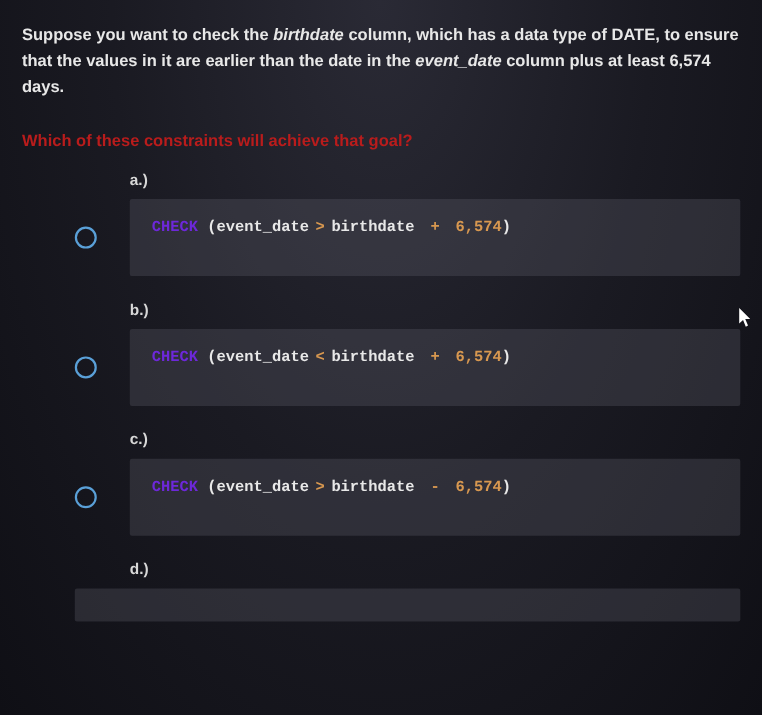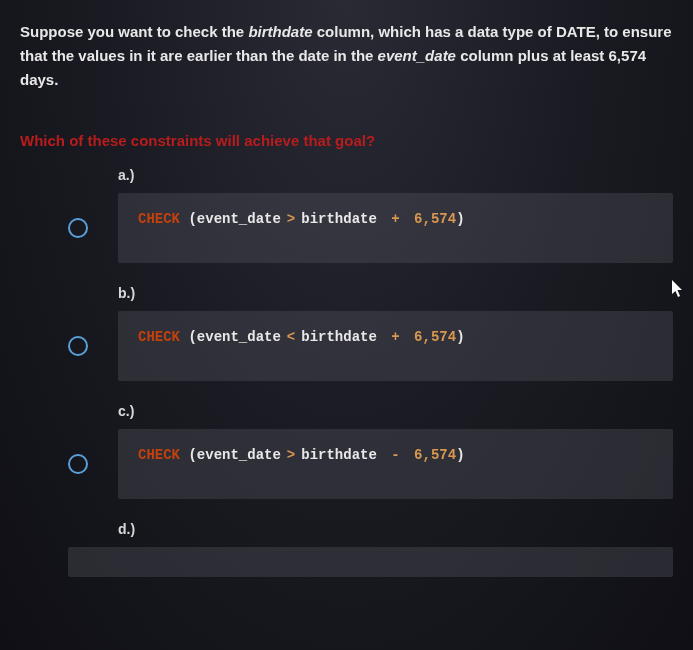--- a/index.html
+++ b/index.html
@@ -15,21 +15,21 @@
       color: #e8e8e8;
       padding: 20px;
       overflow: hidden;
       position: relative;
     }
     .question-text {
       font-size: 15px;
       line-height: 1.6;
       color: #e8e8e8;
       font-weight: bold;
-      margin-bottom: 38px;
+      margin-bottom: 26px;
     }
     .question-text .em {
       font-style: italic;
     }
     .question-prompt {
       font-size: 15px;
       line-height: 1.5;
       color: #b91c1c;
       font-weight: bold;
       margin-bottom: 40px;
@@ -68,21 +68,21 @@
       font-family: 'Courier New', Consolas, monospace;
       font-size: 14px;
       font-weight: bold;
       color: #e8e8e8;
       min-height: 70px;
       display: flex;
       align-items: flex-start;
       border-radius: 2px;
     }
     .code-box .kw {
-      color: #c2410c;
+      color: #6d28d9;
     }
     .code-box .ident {
       color: #e8e8e8;
     }
     .code-box .op {
       color: #d89850;
       margin: 0 6px;
     }
     .code-box .num {
       color: #d89850;

